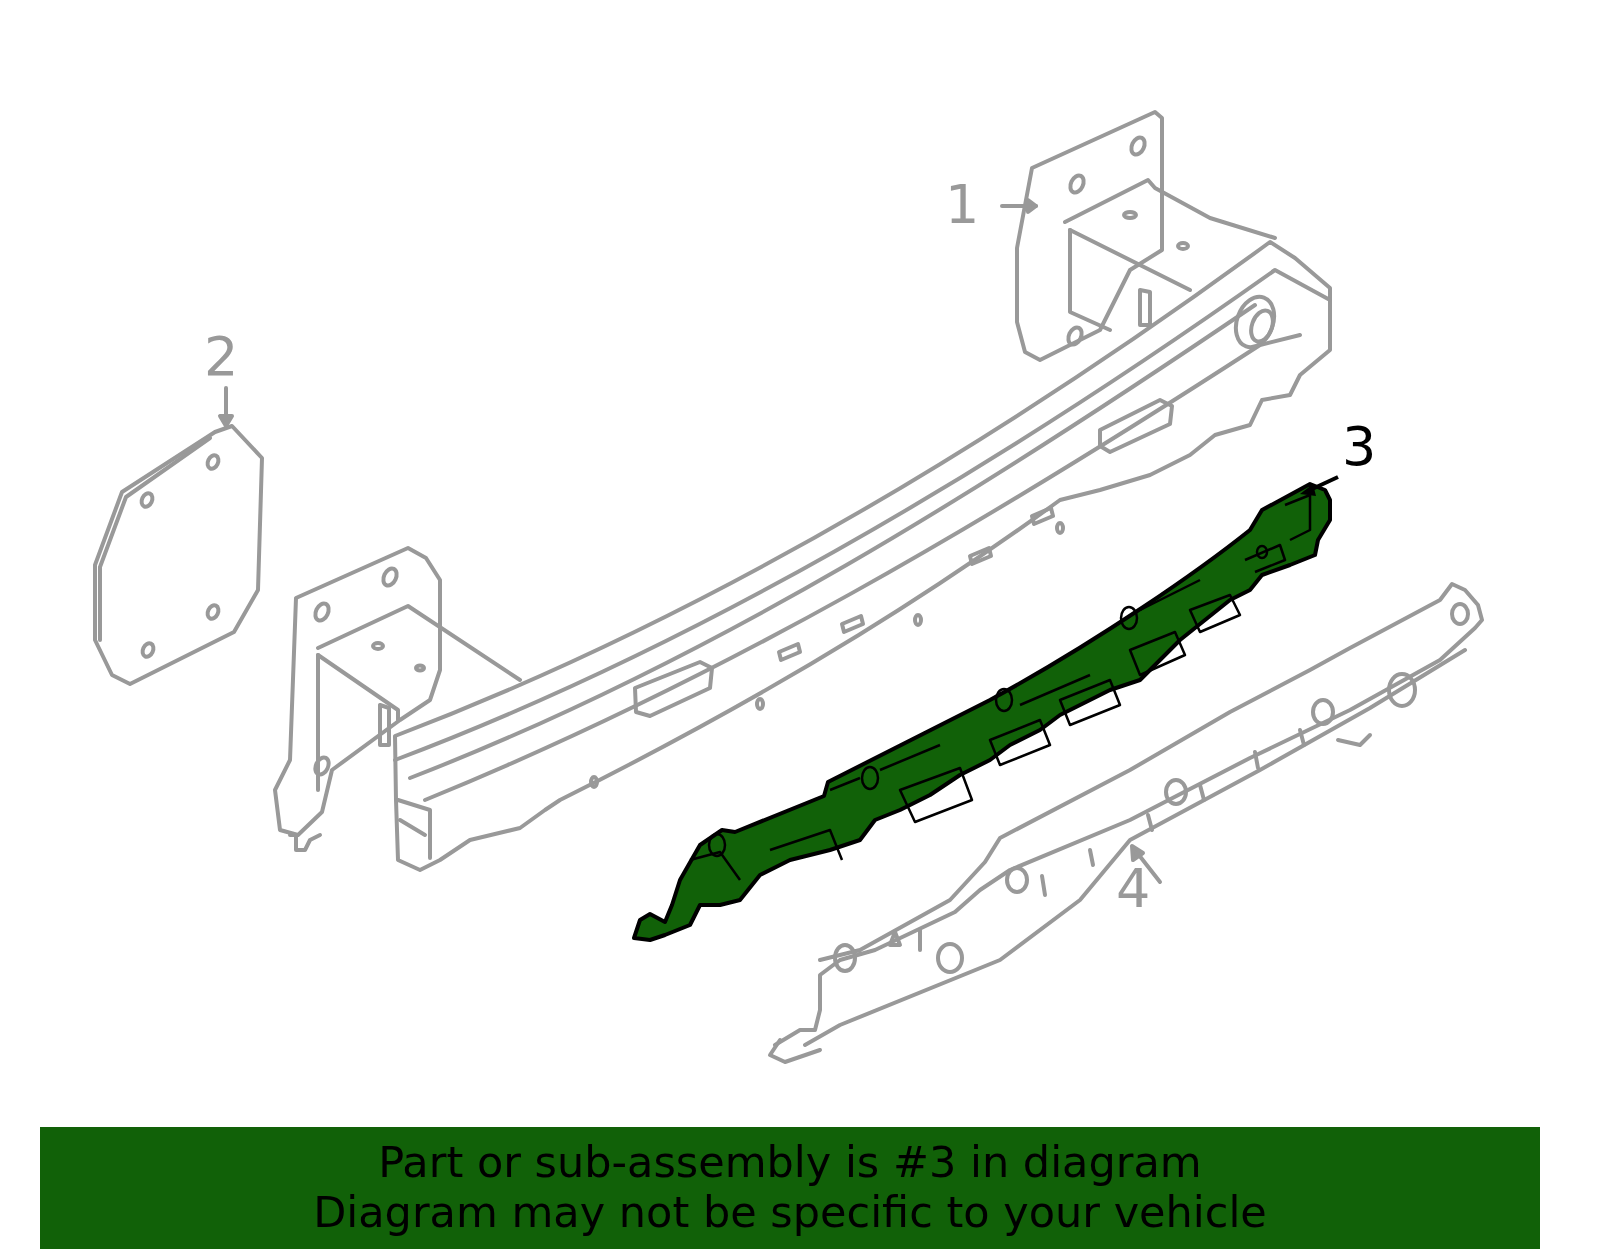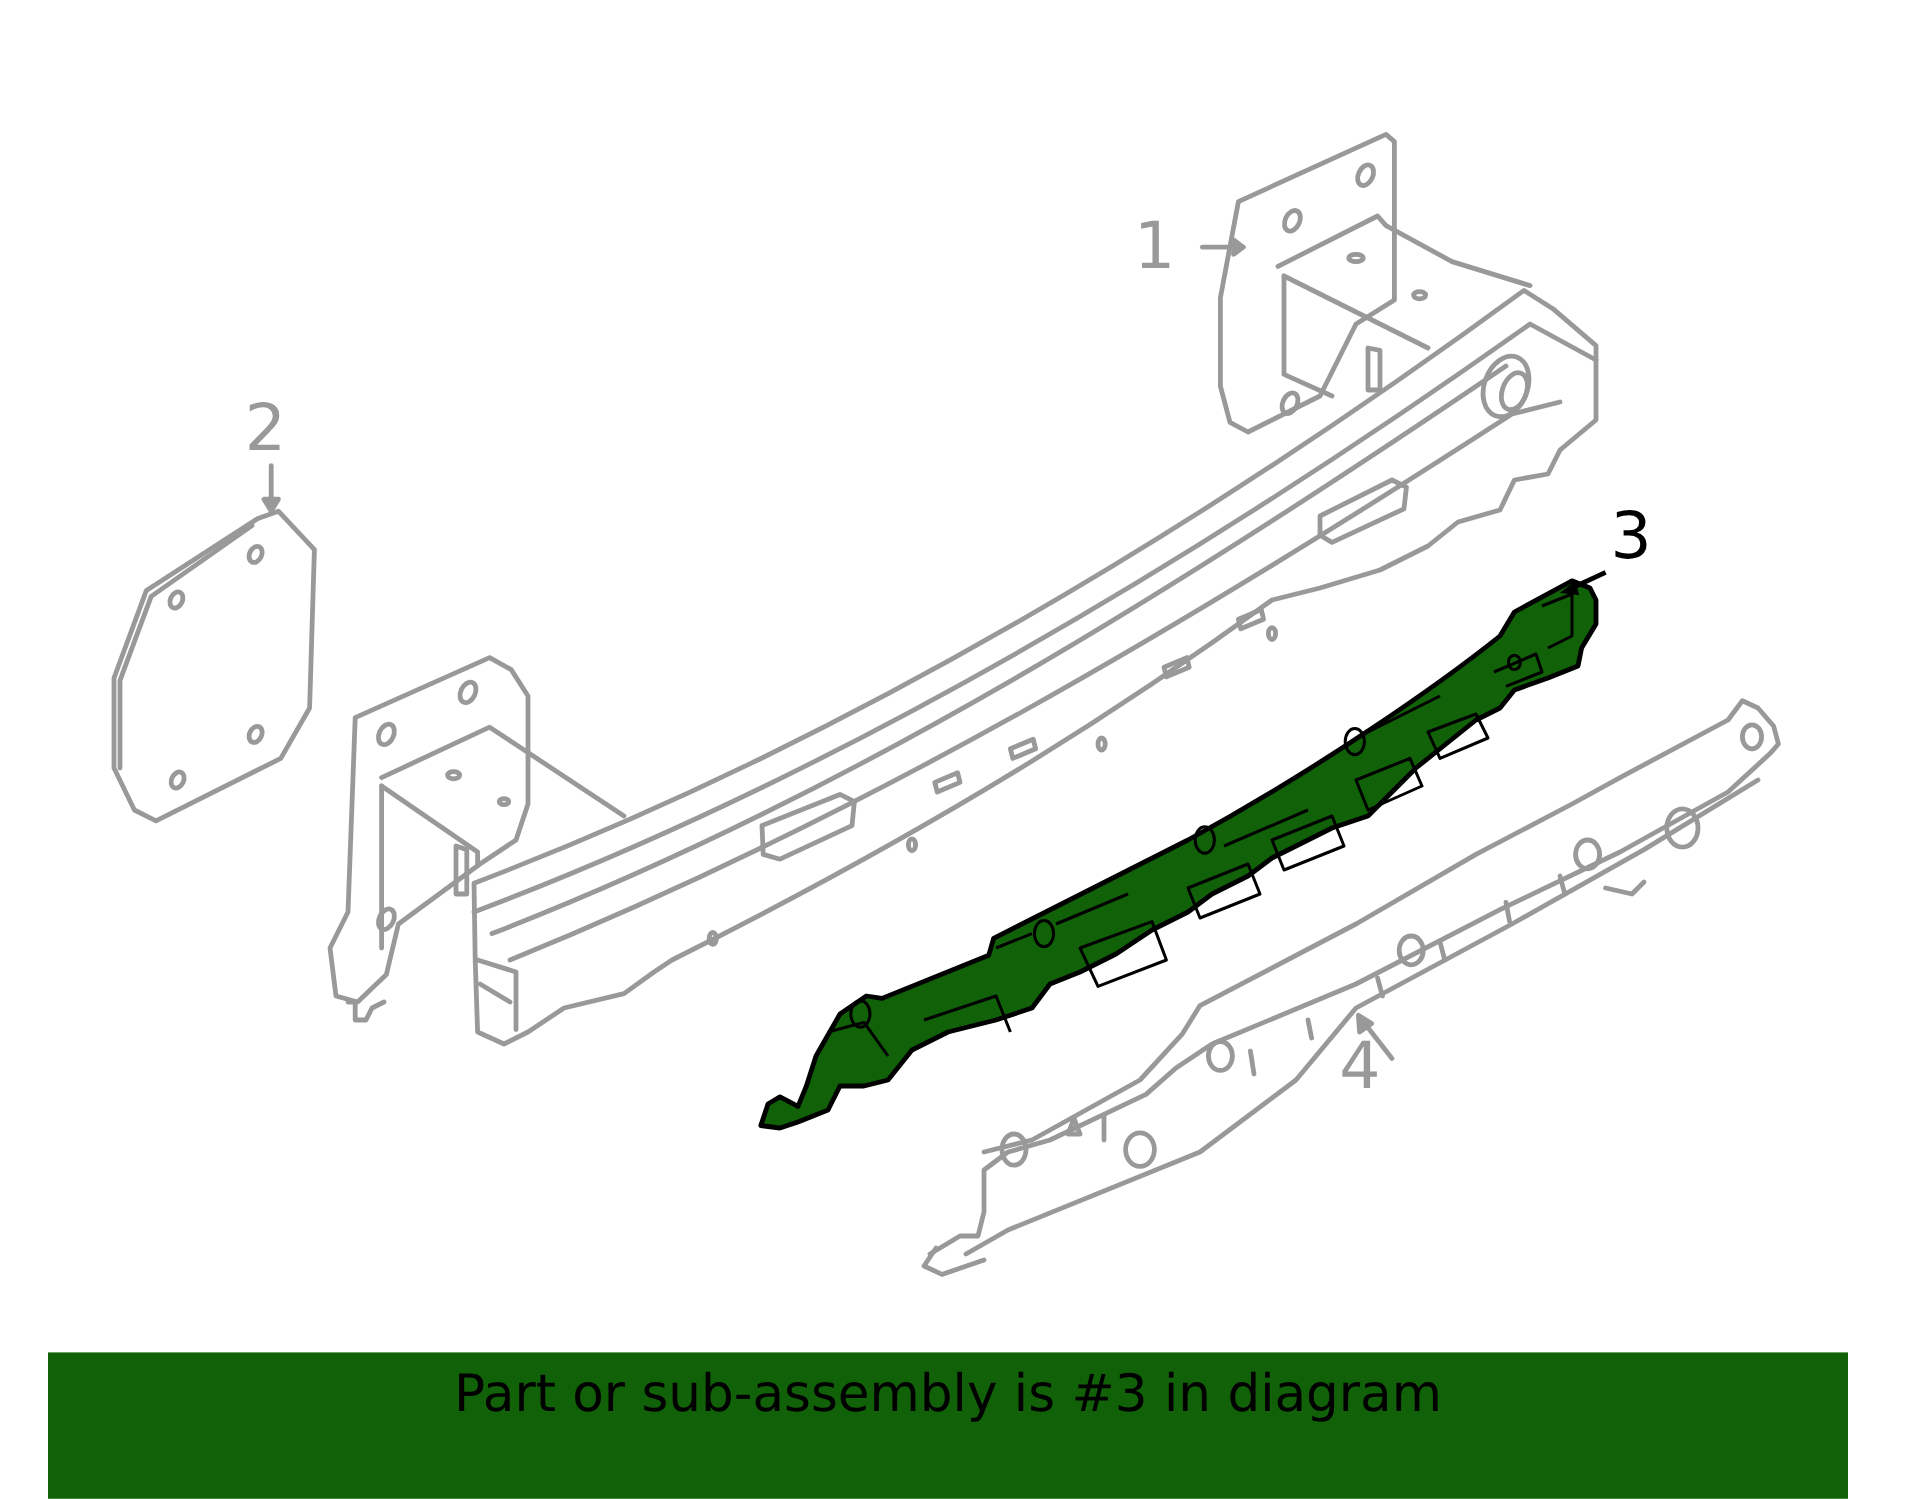--- a/index.html
+++ b/index.html
@@ -140,13 +140,14 @@
   </g>
 </svg>
 
 <div class="callout gray" style="left:945px; top:178px;">1</div>
 <div class="callout gray" style="left:204px; top:330px;">2</div>
 <div class="callout black" style="left:1342px; top:420px;">3</div>
 <div class="callout gray" style="left:1116px; top:862px;">4</div>
 
 <div class="banner">
   <div>Part or sub-assembly is #3 in diagram</div>
+  <div>Diagram may not be specific to your vehicle</div>
 </div>
 
 </body></html>

